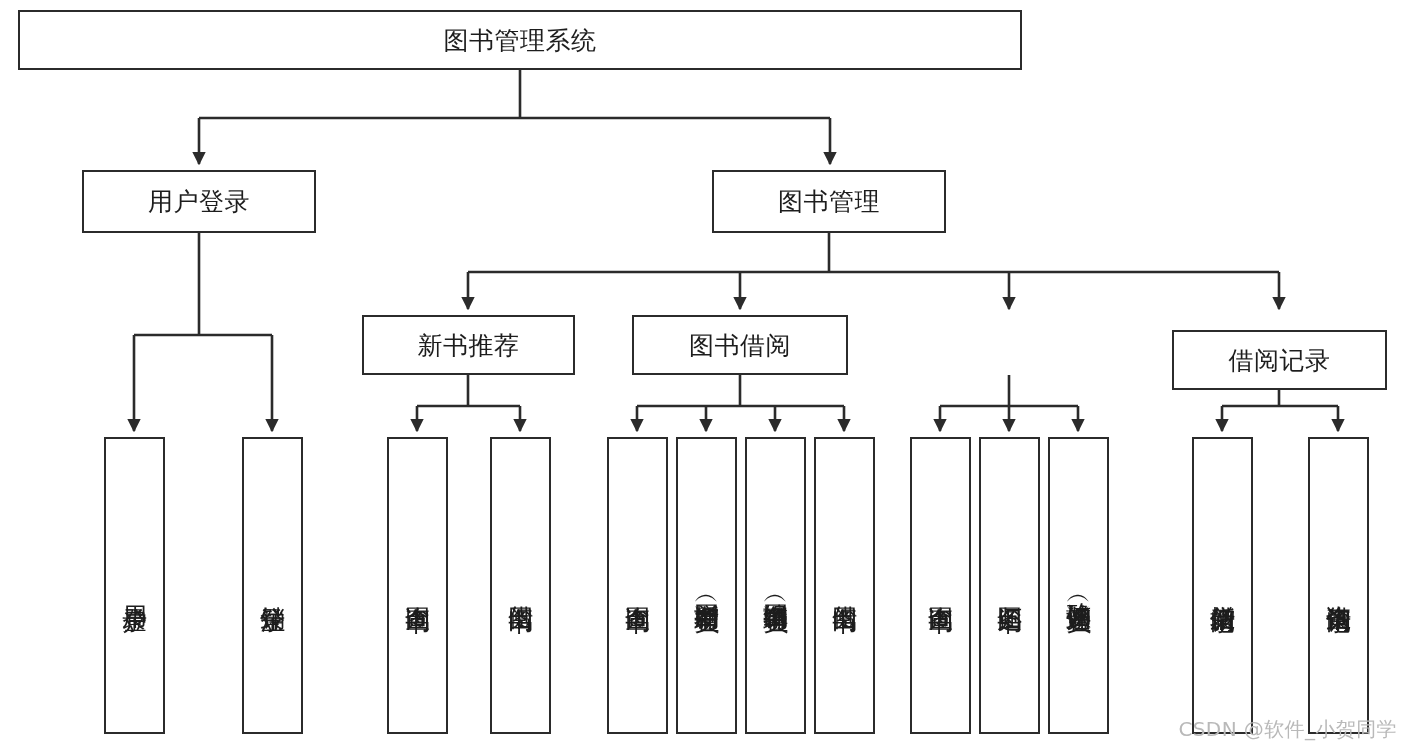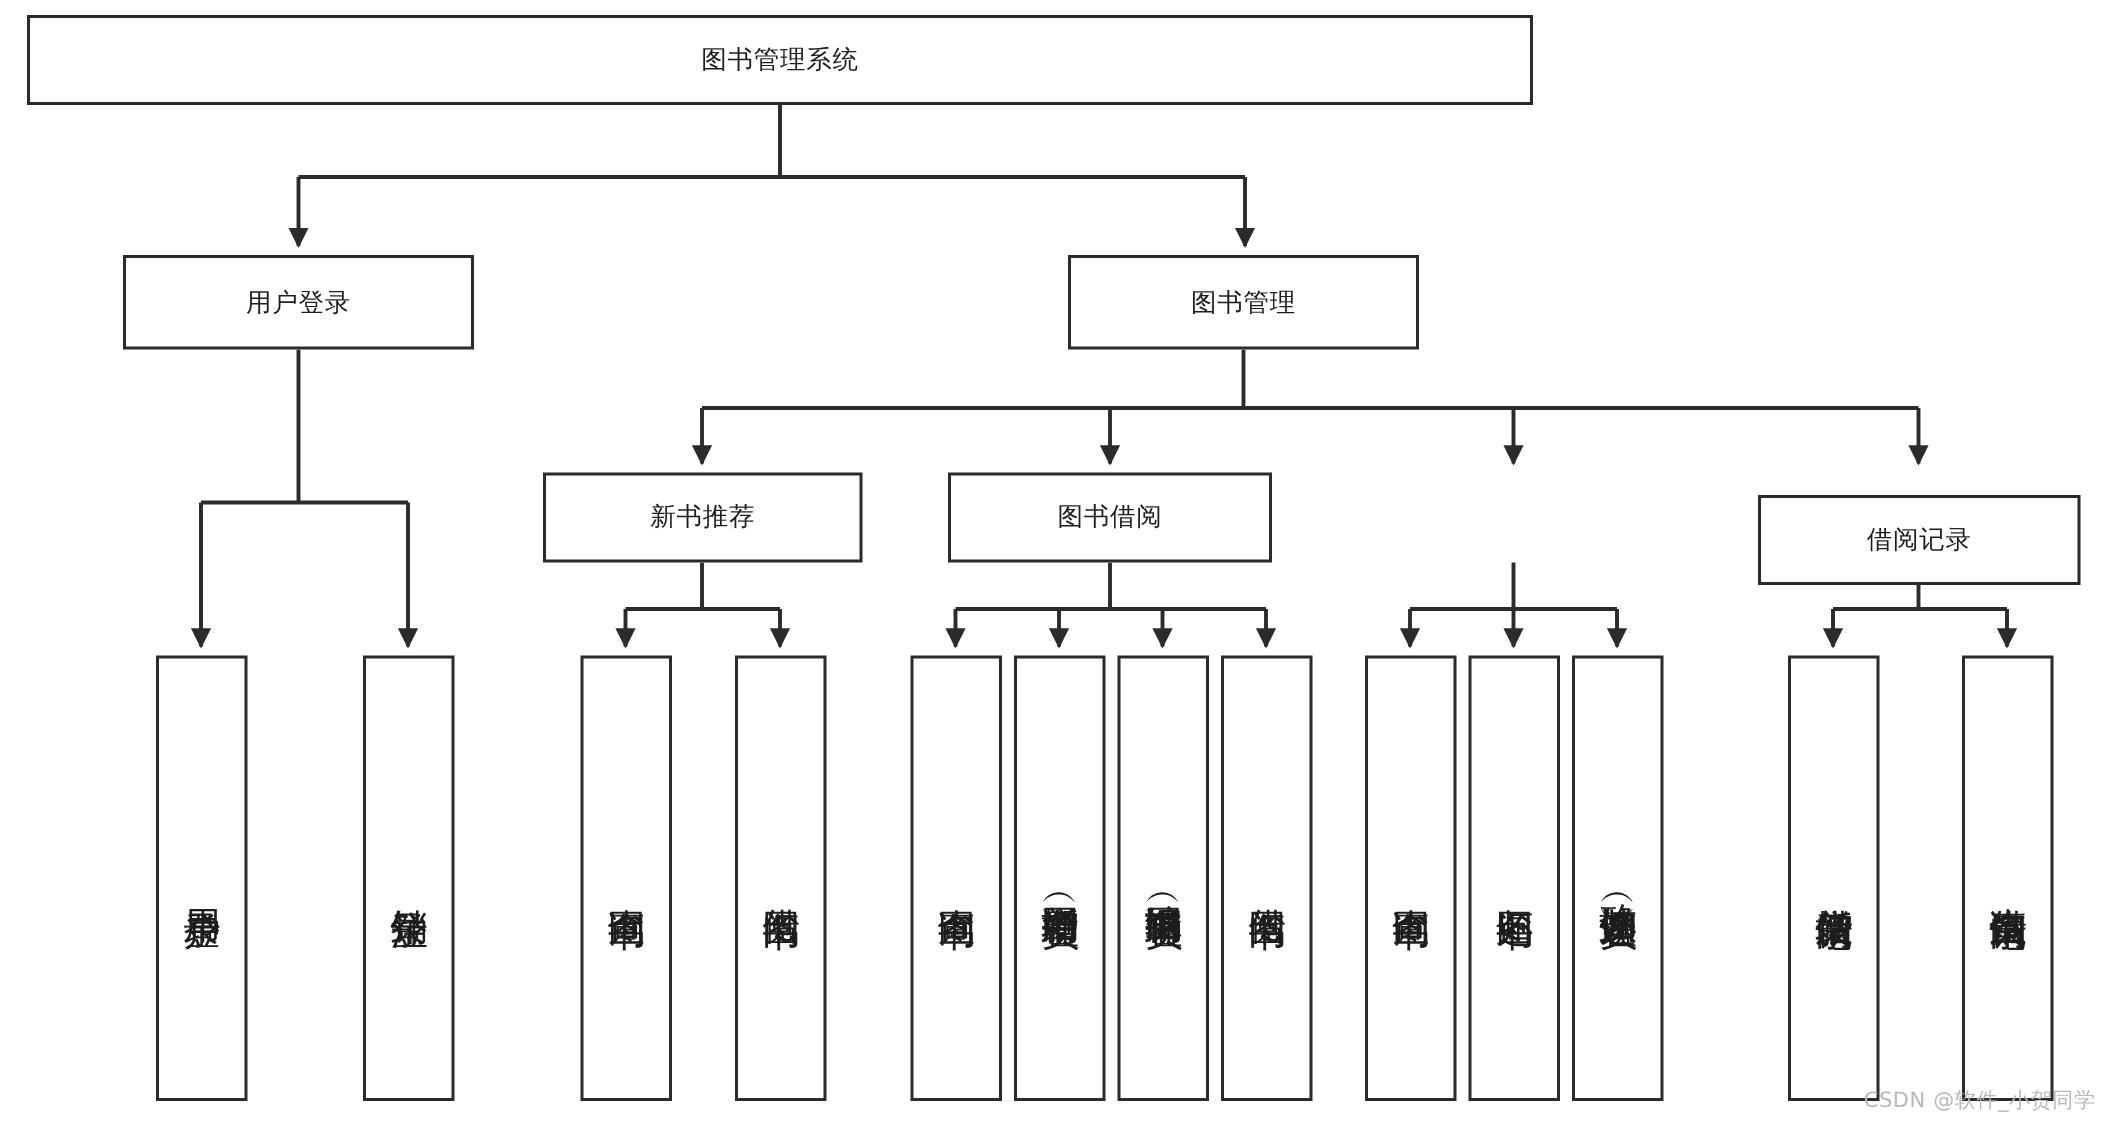--- a/index.html
+++ b/index.html
@@ -34,43 +34,42 @@
     justify-content: center;
     color: #1d1d1d;
   }
   .node .label {
     display: block;
     text-align: center;
     line-height: 1.16;
     letter-spacing: 0.5px;
   }
   .node.horiz .label {
-    font-size: 17px;
+    font-size: 25px;
     white-space: nowrap;
-    font-family: Liberation Serif, serif;
   }
   .node.vert {
     align-items: center;
     justify-content: center;
     padding-top: 4px;
   }
   .node.vert .label {
     writing-mode: vertical-rl;
     text-orientation: upright;
     font-size: 25px;
     line-height: 1.02;
     letter-spacing: 1px;
     white-space: nowrap;
     max-height: 100%;
   }
   .watermark {
     position: absolute;
     right: 8px;
     bottom: 4px;
-    font-size: 14px;
+    font-size: 20px;
     color: #b9b9b9;
     white-space: nowrap;
     letter-spacing: 0.4px;
   }
 </style>
 </head>
 <body>
 
 <div id="canvas">
 

